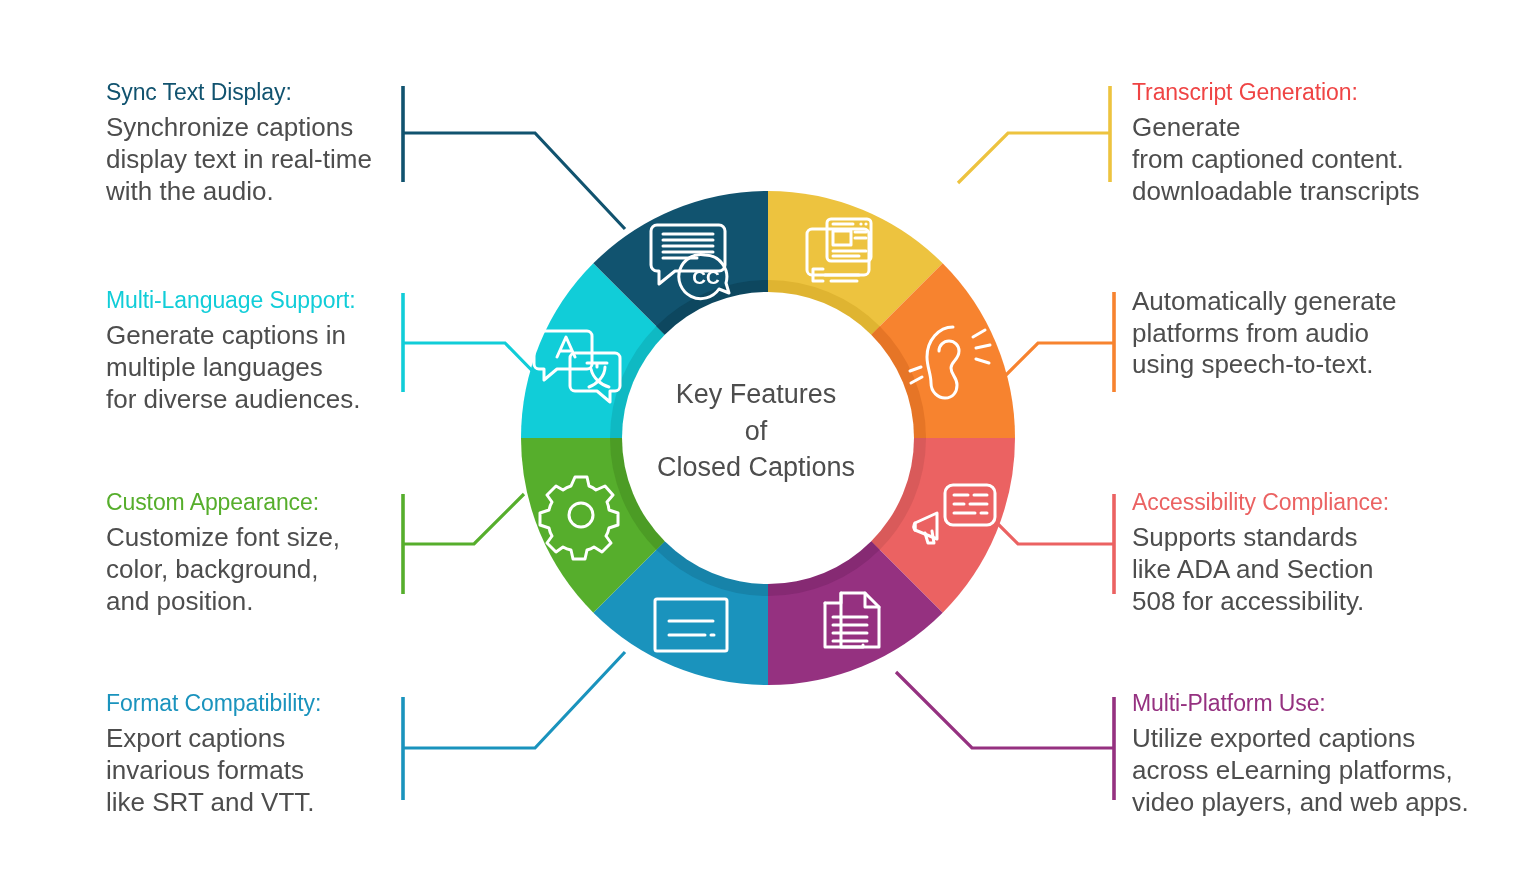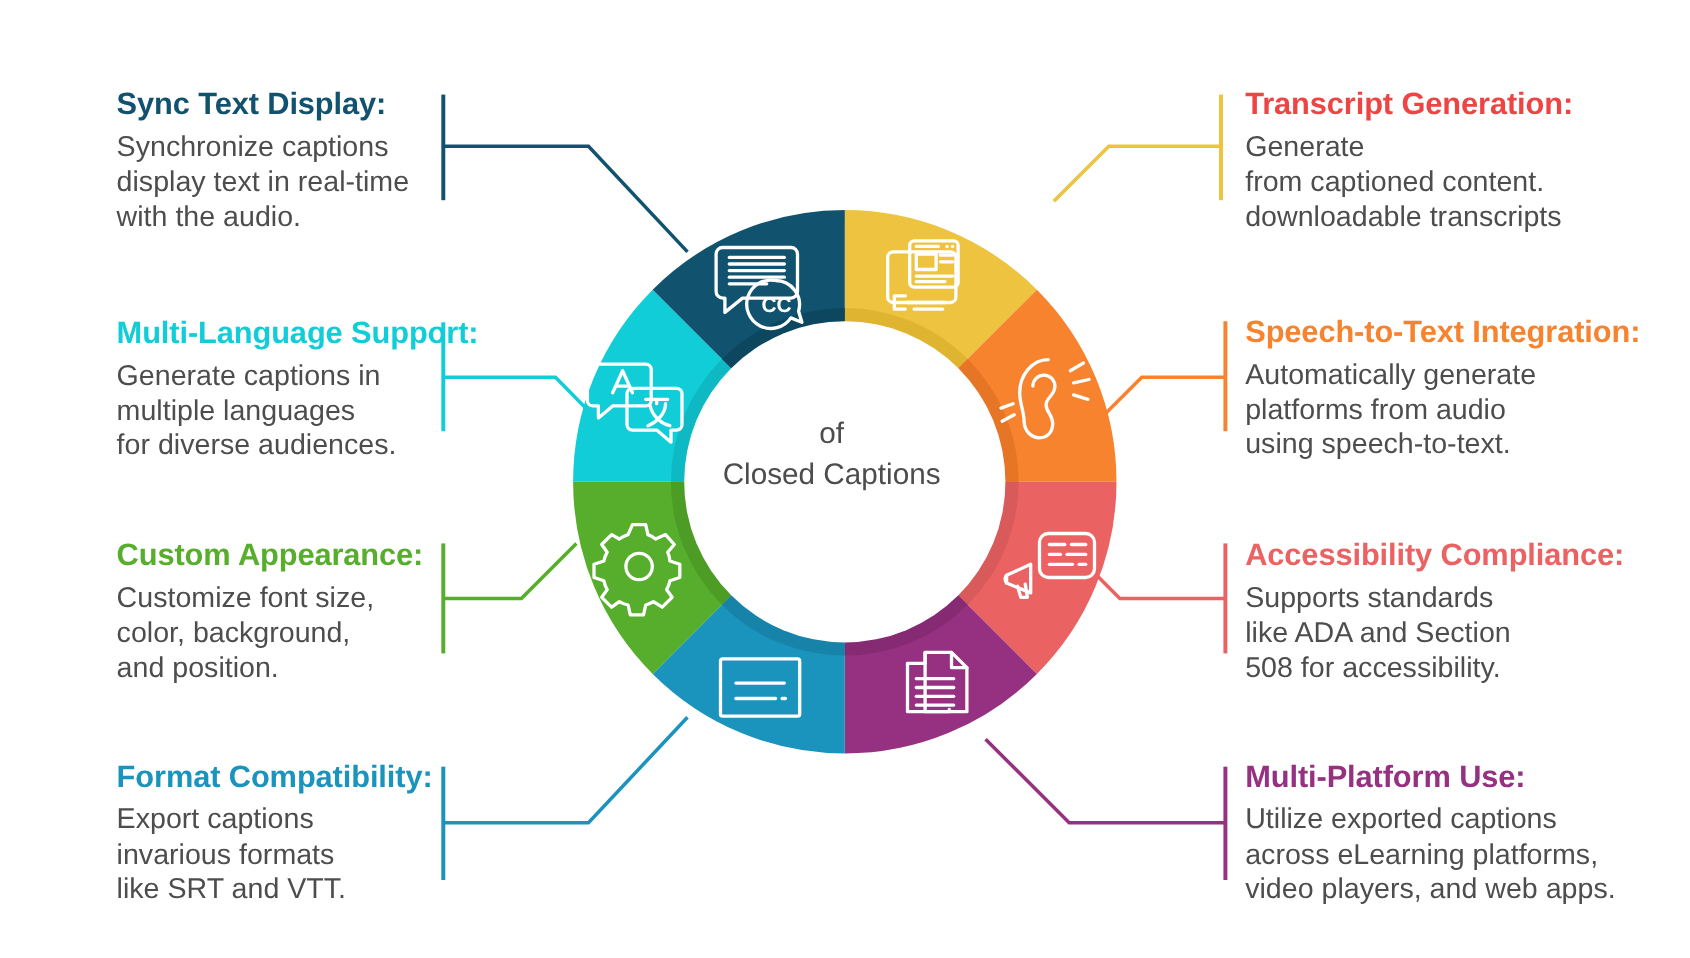--- a/index.html
+++ b/index.html
@@ -29,22 +29,22 @@
     height: 871px;
   }
   
   .blk {
     position: absolute;
     width: 330px;
   }
   .blk.left  { text-align: left; }
   .blk.right { text-align: left; }
   .blk .title {
-    font-size: 28px;
-    font-weight: bold;
+    font-size: 23px;
+    font-weight: normal;
     line-height: 1.14;
     letter-spacing: -0.1px;
     margin: 0 0 7px 0;
     white-space: nowrap;
   }
   .blk .desc {
     font-size: 26px;
     line-height: 1.22;
     color: #4d4d4d;
     margin: 0;
@@ -246,20 +246,21 @@
           <path d="M-42 -30 h48 a5 5 0 0 1 5 5 v28 a5 5 0 0 1 -5 5 h-30 l-13 11 v-11 h-5 a5 5 0 0 1 -5 -5 v-28 a5 5 0 0 1 5 -5 z"></path>
           <path d="M-24 -4 l9 -20 l9 20 M-21 -10 h12"></path>
           <path d="M-6 -8 h40 a5 5 0 0 1 5 5 v28 a5 5 0 0 1 -5 5 h-5 v11 l-13 -11 h-22 a5 5 0 0 1 -5 -5 v-28 a5 5 0 0 1 5 -5 z"></path>
           <path d="M6 2 h20 M16 2 v4 M24 6 c0 9 -8 17 -16 20 M10 8 c2 9 10 16 18 18"></path>
         </g>
       </g>
     </g>
   </svg>
 
   <div id="center-label">
+    <span>Key Features</span>
     <span>of</span>
     <span>Closed Captions</span>
   </div>
 
   <div class="blk left" id="blk-sync">
     <p class="title" style="color:#11536f">Sync Text Display:</p>
     <p class="desc">
       <span>Synchronize captions</span>
       <span>display text in real-time</span>
       <span>with the audio.</span>
@@ -296,21 +297,20 @@
   <div class="blk right" id="blk-transcript">
     <p class="title" style="color:#ef4444">Transcript Generation:</p>
     <p class="desc">
       <span>Generate</span>
       <span>from captioned content.</span>
       <span>downloadable transcripts</span>
     </p>
   </div>
 
   <div class="blk right" id="blk-stt">
-    <p class="title" style="color:#f7832f">Speech-to-Text Integration:</p>
     <p class="desc">
       <span>Automatically generate</span>
       <span>platforms from audio</span>
       <span>using speech-to-text.</span>
     </p>
   </div>
 
   <div class="blk right" id="blk-a11y">
     <p class="title" style="color:#eb6262">Accessibility Compliance:</p>
     <p class="desc">

